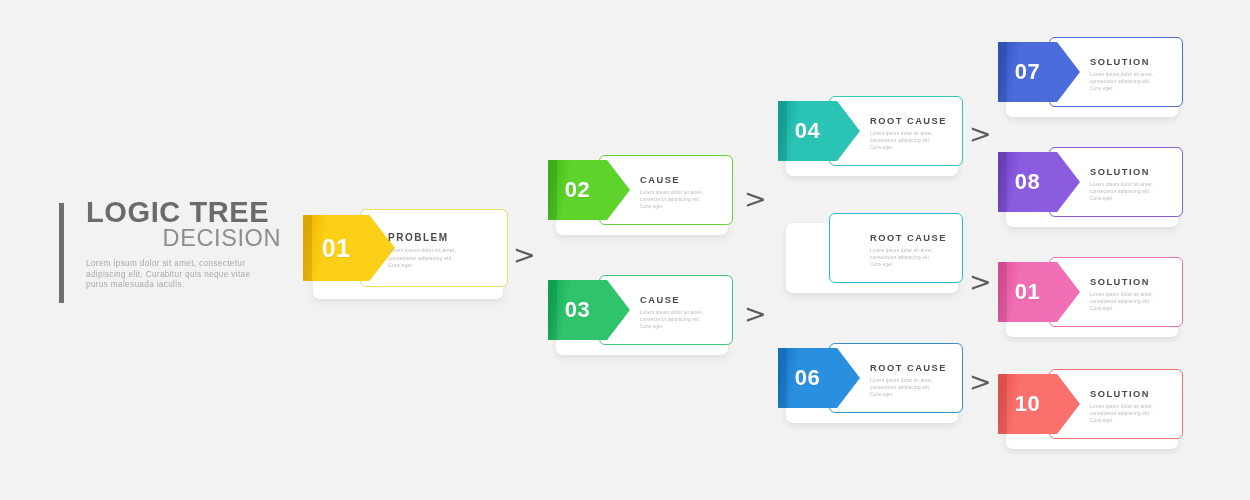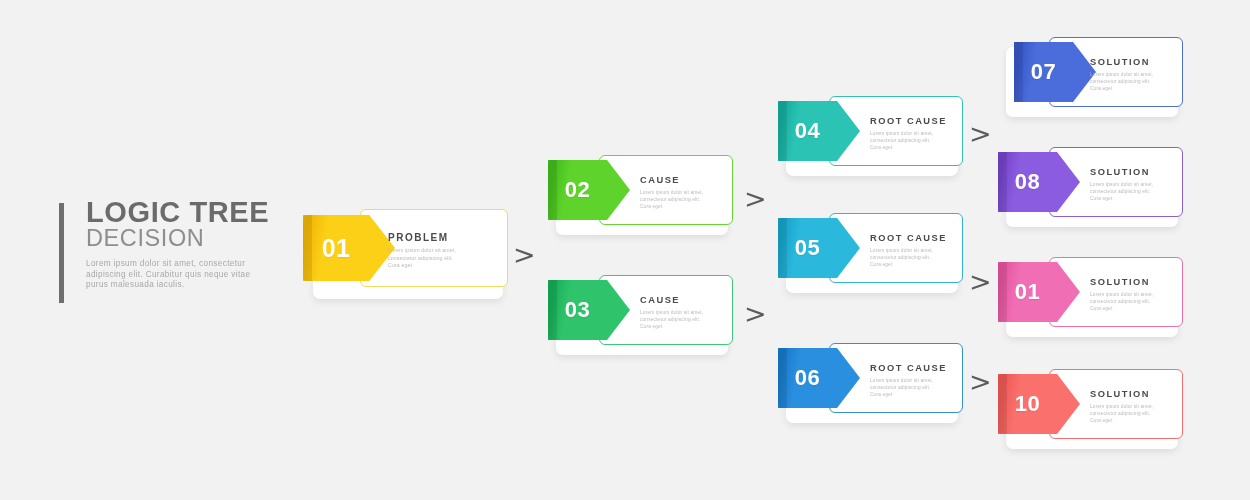--- a/index.html
+++ b/index.html
@@ -54,20 +54,21 @@
     line-height: 25px;
     white-space: nowrap;
   }
   #title-sub {
     font-size: 23.5px;
     font-weight: normal;
     letter-spacing: 0.6px;
     color: #8d8d8d;
     line-height: 27px;
     white-space: nowrap;
+    text-align: right;
   }
   #title-desc {
     margin-top: 7px;
     font-size: 8.2px;
     line-height: 10.6px;
     color: #a8a8a8;
     letter-spacing: 0.35px;
     width: 170px;
   }
 
@@ -229,24 +230,20 @@
     </div>
     <div class="card-body">
       <div class="card-title">ROOT CAUSE</div>
       <div class="card-desc">Lorem ipsum dolor sit amet, consectetur adipiscing elit. Cura eget</div>
     </div>
   </div>
 
   <div class="card sz-md" style="left:778px; top:213px; width:190px; height:82px;">
     <div class="card-backdrop"></div>
     <div class="card-panel" style="border-color: rgb(50, 181, 216);"></div>
-    <div class="card-tab" style="background: linear-gradient(100deg, rgb(23, 163, 201) 0%, rgb(23, 163, 201) 7%, rgb(42, 184, 221) 26%, rgb(42, 184, 221) 100%);">
-      <div class="card-tab-fold"></div>
-      <div class="card-num">05</div>
-    </div>
     <div class="card-body">
       <div class="card-title">ROOT CAUSE</div>
       <div class="card-desc">Lorem ipsum dolor sit amet, consectetur adipiscing elit. Cura eget</div>
     </div>
   </div>
 
   <div class="card sz-md" style="left:778px; top:343px; width:190px; height:82px;">
     <div class="card-backdrop"></div>
     <div class="card-panel" style="border-color: rgb(54, 144, 207);"></div>
     <div class="card-tab" style="background: linear-gradient(100deg, rgb(23, 122, 203) 0%, rgb(23, 122, 203) 7%, rgb(43, 143, 224) 26%, rgb(43, 143, 224) 100%);">
@@ -259,21 +256,21 @@
     </div>
   </div>
 
   <div class="chevron" style="left: 969px; top: 120px; color: rgb(91, 91, 91);">&gt;</div>
   <div class="chevron" style="left: 969px; top: 268px; color: rgb(91, 91, 91);">&gt;</div>
   <div class="chevron" style="left: 969px; top: 368px; color: rgb(91, 91, 91);">&gt;</div>
 
   <div class="card sz-md" style="left:998px; top:37px; width:190px; height:82px;">
     <div class="card-backdrop"></div>
     <div class="card-panel" style="border-color: rgb(79, 111, 210);"></div>
-    <div class="card-tab" style="background: linear-gradient(100deg, rgb(54, 86, 198) 0%, rgb(54, 86, 198) 7%, rgb(75, 108, 219) 26%, rgb(75, 108, 219) 100%); margin-left: 16px;">
+    <div class="card-tab" style="background: linear-gradient(100deg, rgb(54, 86, 198) 0%, rgb(54, 86, 198) 7%, rgb(75, 108, 219) 26%, rgb(75, 108, 219) 100%);">
       <div class="card-tab-fold"></div>
       <div class="card-num">07</div>
     </div>
     <div class="card-body">
       <div class="card-title">SOLUTION</div>
       <div class="card-desc">Lorem ipsum dolor sit amet, consectetur adipiscing elit. Cura eget</div>
     </div>
   </div>
 
   <div class="card sz-md" style="left:998px; top:147px; width:190px; height:82px;">

